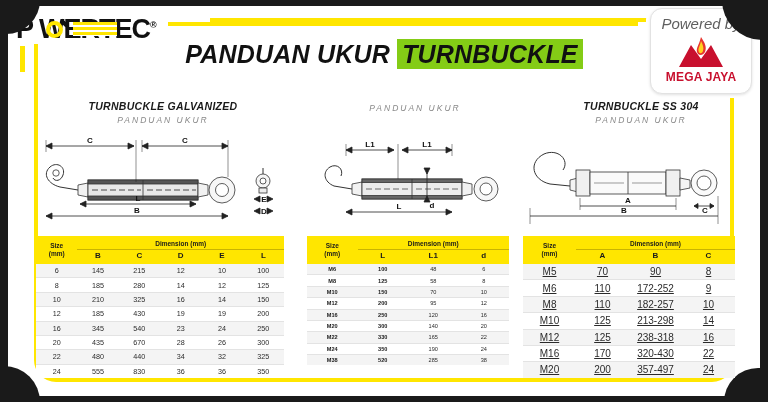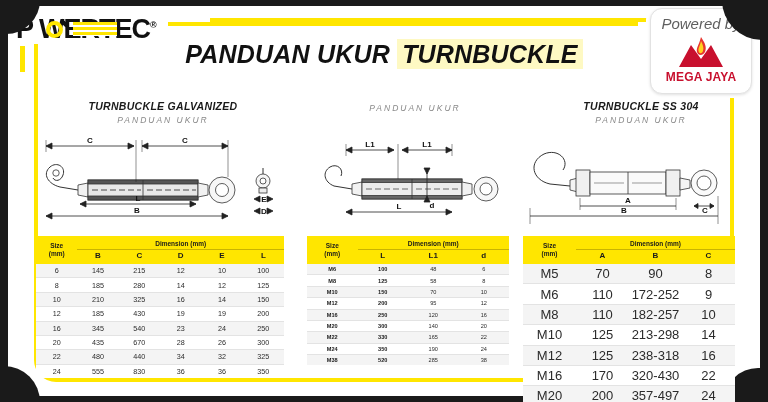--- a/index.html
+++ b/index.html
@@ -65,21 +65,21 @@
   }
 
   .title-wrap{
     position:absolute;left:0;top:40px;width:768px;text-align:center;
   }
   .title{
     display:inline-block;font-size:25px;font-weight:bold;font-style:italic;
     color:#111;letter-spacing:0.2px;
   }
   .title .hl{
-    background:#fef9c3;padding:1px 5px;
+    background:#84cc16;padding:1px 5px;
   }
 
   .badge{
     position:absolute;left:650px;top:8px;width:100px;height:84px;
     background:#fff;border:1px solid #e2e2e2;border-radius:12px;
     text-align:center;box-shadow:0 1px 3px rgba(0,0,0,.12);
   }
   .badge .pb{font-size:15px;font-style:italic;color:#5f5f5f;margin-top:6px;}
   .badge .mark{margin:3px auto 0;width:52px;height:34px;position:relative;}
   .badge .mj{font-size:12px;font-weight:bold;color:#c8102e;letter-spacing:0.2px;margin-top:1px;}
@@ -130,21 +130,21 @@
     padding:2.2px 0;border-bottom:1px solid #e3e3e3;
   }
   tbody tr:nth-child(odd) td{background:#f4f4f4;}
   tbody tr:nth-child(even) td{background:#ffffff;}
   tbody tr:last-child td{border-bottom:none;}
 
   
   #tbl2 tbody td{font-size:5.6px;}
   #tbl2 tbody td.b{font-weight:bold;color:#1a1a1a;}
   #tbl2 .th-sub{font-size:8px;}
-  #tbl3 tbody td{font-size:13px;}
+  #tbl3 tbody td{font-size:10px;text-decoration:underline;}
   #tbl1 tbody td{font-size:7.2px;}
 </style>
 </head>
 <body>
 
 <div class="poster">
   <div class="card"></div>
 
   <div class="frame"></div>
   <div class="frame-mask-top"></div>

